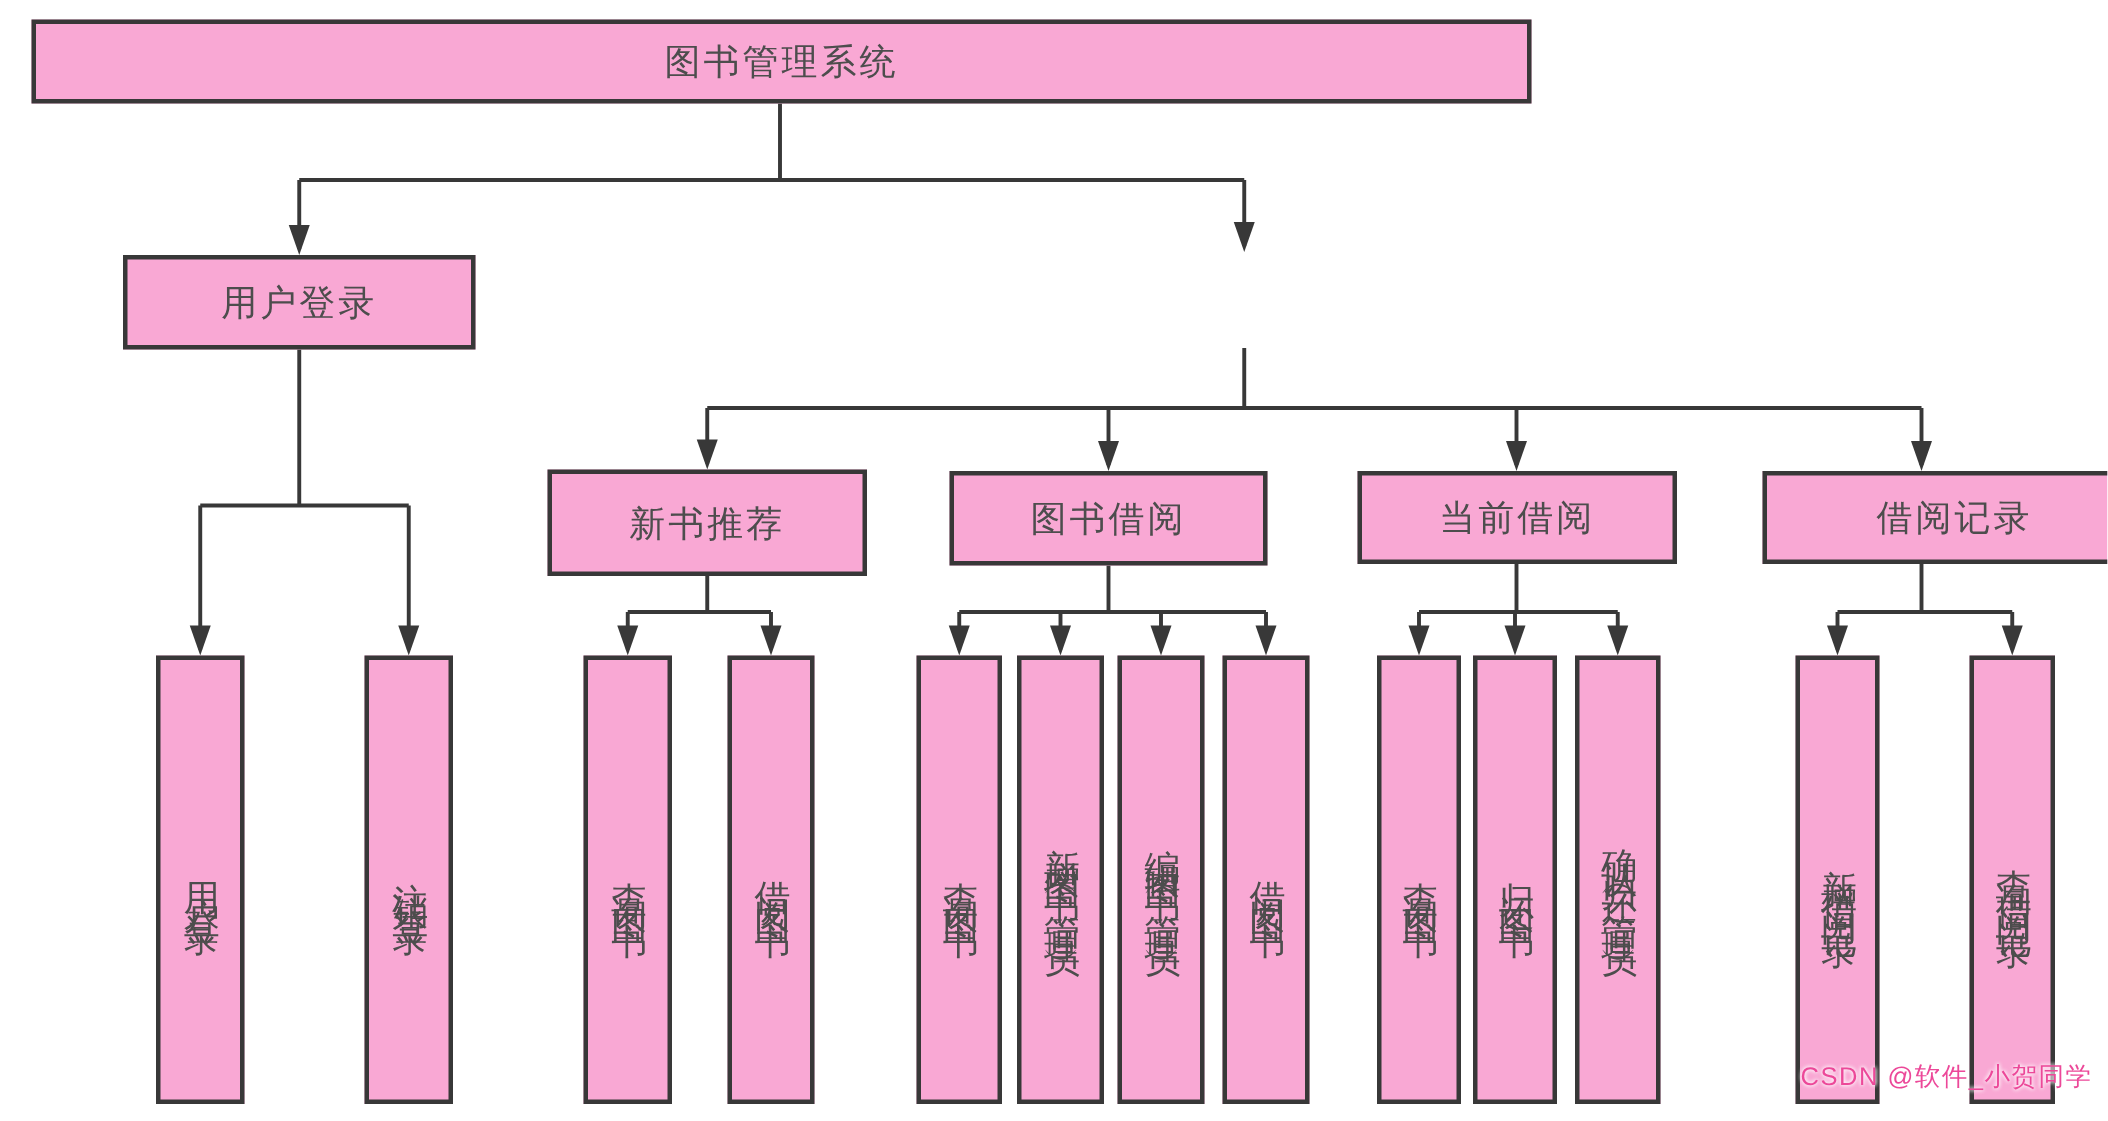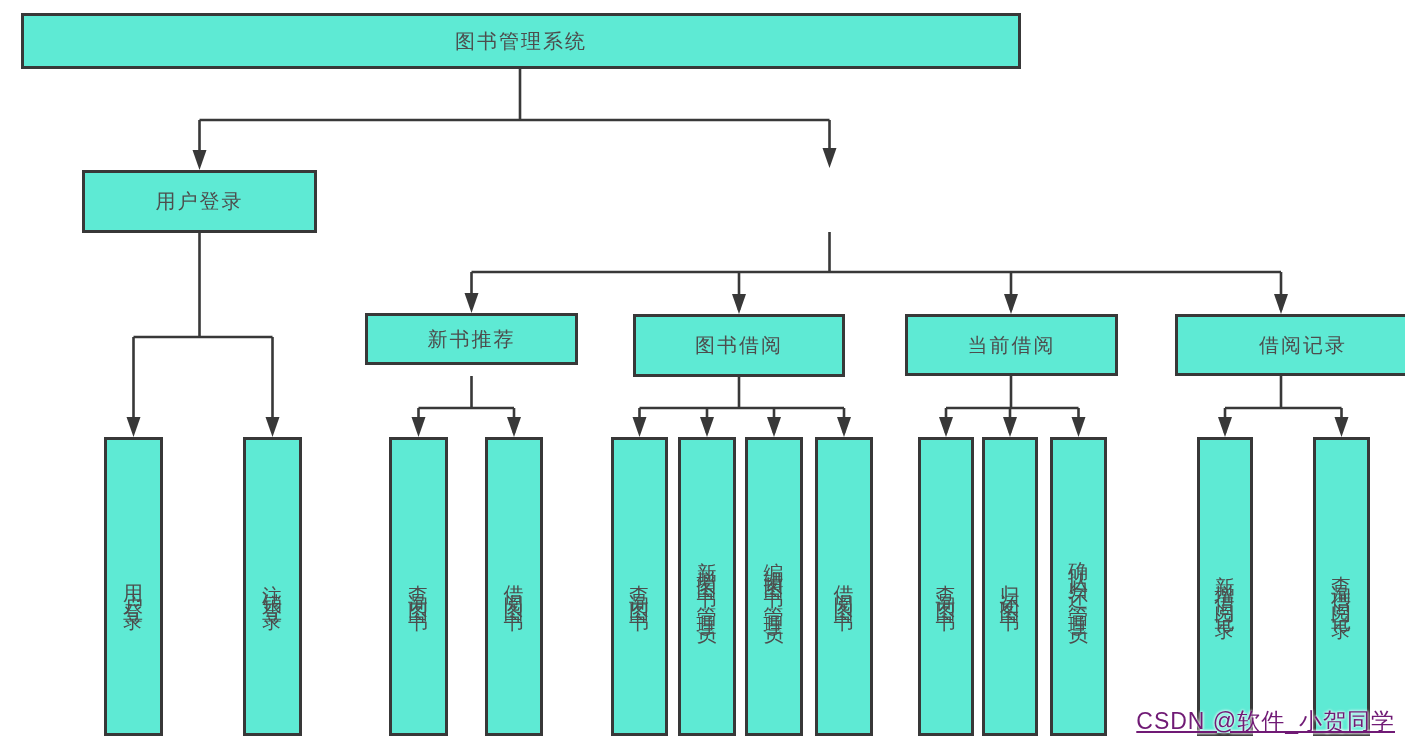--- a/index.html
+++ b/index.html
@@ -20,41 +20,41 @@
     left: 0;
     top: 0;
     width: 1405px;
     height: 747px;
     pointer-events: none;
   }
   .node {
     position: absolute;
     box-sizing: border-box;
     border: 3px solid #383838;
-    background: #5eead4;
+    background: #f9a8d4;
     display: flex;
     align-items: center;
     justify-content: center;
     color: #4d4d4d;
-    font-size: 20px;
+    font-size: 24px;
     letter-spacing: 2px;
     white-space: nowrap;
   }
   .node.leaf {
     writing-mode: vertical-lr;
     text-orientation: mixed;
     letter-spacing: 9px;
     line-height: 1;
     white-space: normal;
   }
   
   .n-root           { left: 21px;   top: 13px;  width: 1000px; height: 56px; }
   .n-user-login     { left: 82px;   top: 170px; width: 235px;  height: 63px; }
   .n-book-mgmt      { left: 712px;  top: 168px; width: 235px;  height: 64px; }
-  .n-new-book-rec   { left: 365px;  top: 313px; width: 213px;  height: 52px; }
+  .n-new-book-rec   { left: 365px;  top: 313px; width: 213px;  height: 71px; }
   .n-book-borrow    { left: 633px;  top: 314px; width: 212px;  height: 63px; }
   .n-current-borrow { left: 905px;  top: 314px; width: 213px;  height: 62px; }
   .n-borrow-records { left: 1175px; top: 314px; width: 256px;  height: 62px; }
   
   .leaf             { top: 437px; height: 299px; }
   .l-a1 { left: 104px;  width: 59px; }
   .l-a2 { left: 243px;  width: 59px; }
   .l-b1 { left: 389px;  width: 59px; }
   .l-b2 { left: 485px;  width: 58px; }
   .l-c1 { left: 611px;  width: 57px; }
@@ -63,26 +63,25 @@
   .l-c4 { left: 815px;  width: 58px; }
   .l-d1 { left: 918px;  width: 56px; }
   .l-d2 { left: 982px;  width: 56px; }
   .l-d3 { left: 1050px; width: 57px; }
   .l-e1 { left: 1197px; width: 56px; }
   .l-e2 { left: 1313px; width: 57px; }
   .watermark {
     position: absolute;
     right: 10px;
     top: 706px;
-    font-size: 23px;
-    color: #701a75;
+    font-size: 17px;
+    color: #ec4899;
     letter-spacing: 1px;
     text-shadow: 0 0 3px #ffffff, 0 0 3px #ffffff;
     z-index: 5;
-    text-decoration: underline;
   }
 </style>
 </head>
 <body>
 
 <div class="canvas">
 
   <svg class="connectors" viewBox="0 0 1405 747" xmlns="http://www.w3.org/2000/svg">
     <g stroke="#383838" stroke-width="2.6" fill="none">
 

